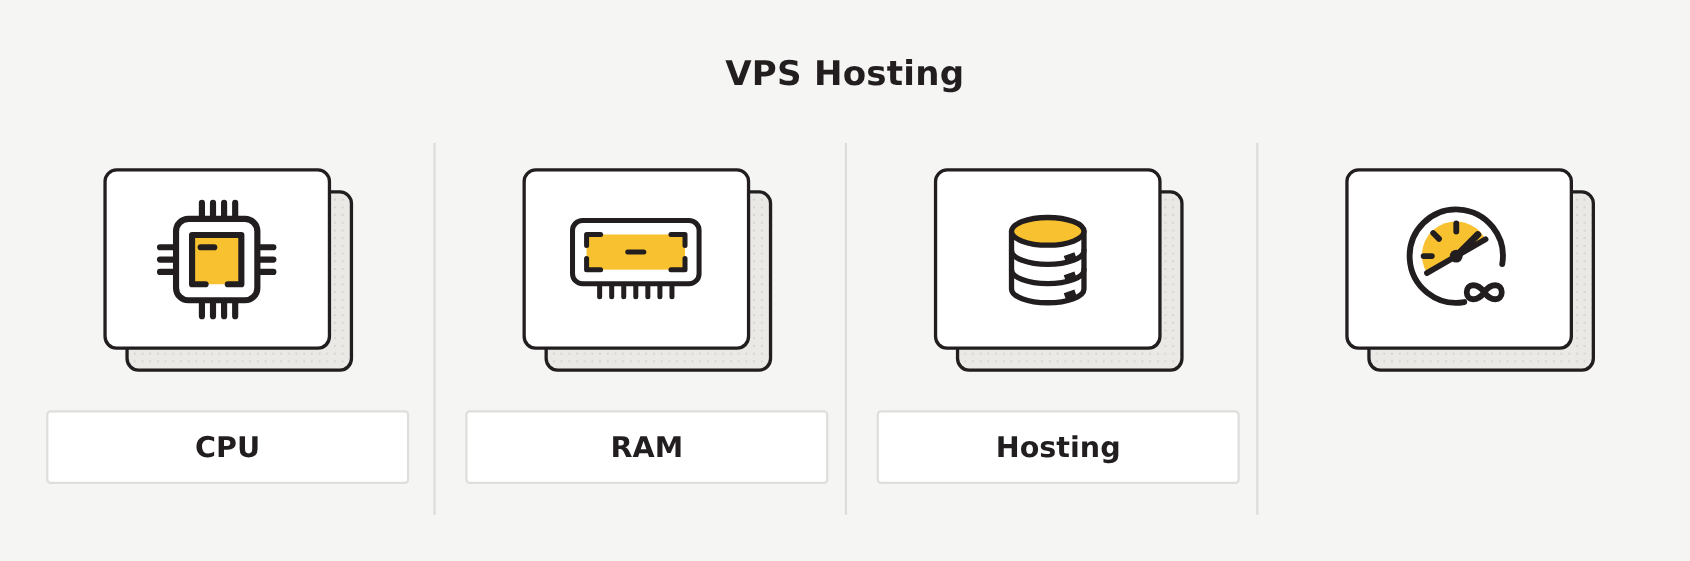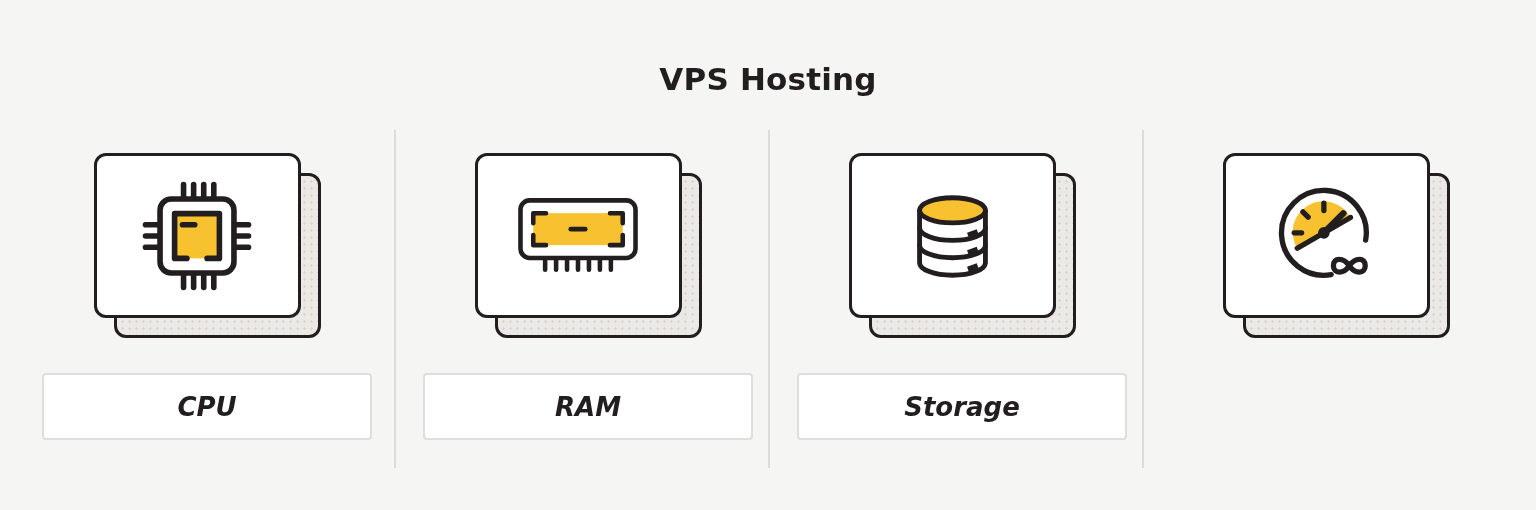--- a/index.html
+++ b/index.html
@@ -18,42 +18,41 @@
     background: var(--background);
   }
   .stage {
     position: relative;
     width: 1536px;
     height: 510px;
     background: var(--background);
     overflow: hidden;
   }
   .page-title {
-    margin: 16px;
+    margin: 4px;
     padding-top: 45px;
     text-align: center;
     font-size: 31px;
     font-weight: 700;
     color: var(--ink);
     letter-spacing: 0.2px;
   }
   .columns {
     position: absolute;
     top: 130px;
     left: 20px;
     width: 1496px;
     height: 338px;
     display: flex;
   }
   .feature-column {
     width: 374px;
     display: flex;
     flex-direction: column;
     align-items: center;
-    font-style: italic;
   }
   .feature-column + .feature-column {
     border-left: 2px solid var(--divider);
     padding-left: 12px;
   }
   .card-group {
     position: relative;
     width: 227px;
     height: 185px;
     margin-top: 23px;
@@ -162,21 +161,21 @@
             <g fill="none" stroke="currentColor" stroke-width="5" stroke-linecap="round" stroke-linejoin="round">
               <path class="w" d="M16 22v54a34 13 0 0 0 68 0V22"></path>
               <path d="M16 40a34 13 0 0 0 68 0"></path>
               <path d="M16 58a34 13 0 0 0 68 0"></path>
               <path d="M66 48l10 -3.5M66 66l10 -3.5M66 83l10 -3.5" stroke-width="6" stroke-linecap="butt"></path>
               <ellipse class="y" cx="50" cy="22" rx="34" ry="13"></ellipse>
             </g>
           </svg>
         </div>
       </div>
-      <div class="feature-label">Storage</div>
+      <div class="feature-label">Hosting</div>
     </section>
 
     <section class="feature-column">
       <div class="card-group">
         <div class="card-shadow"></div>
         <div class="card-main">
           <svg class="icon" width="106" height="106" viewBox="0 0 100 100" aria-label="speedometer-infinity-icon">
             <g fill="none" stroke="currentColor" stroke-width="5" stroke-linecap="round" stroke-linejoin="round">
               <path d="M54.9 86.4A40 40 0 1 1 87.4 53.9"></path>
               <path class="y" d="M22.9 61.5A29 29 0 1 1 73.1 32.5Z" stroke="none"></path>

